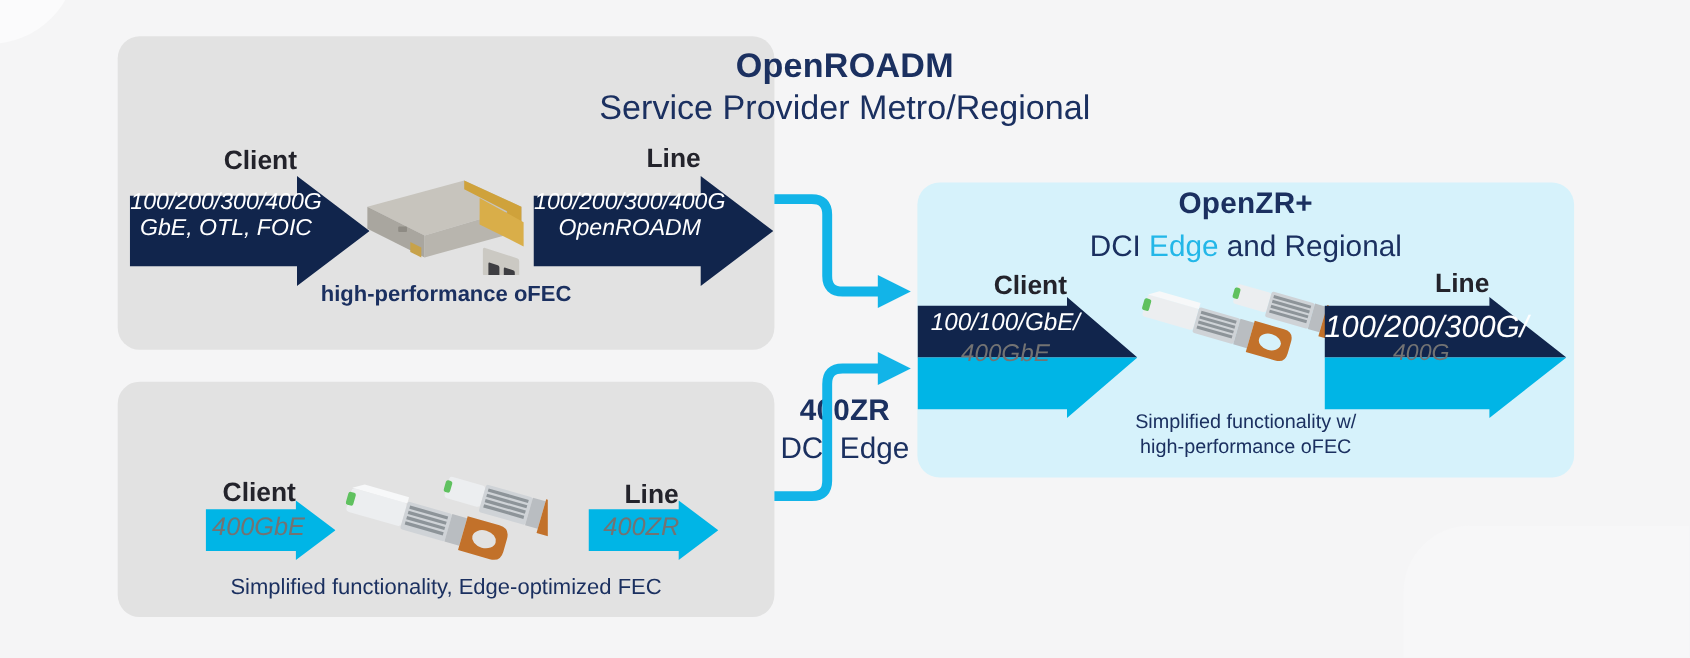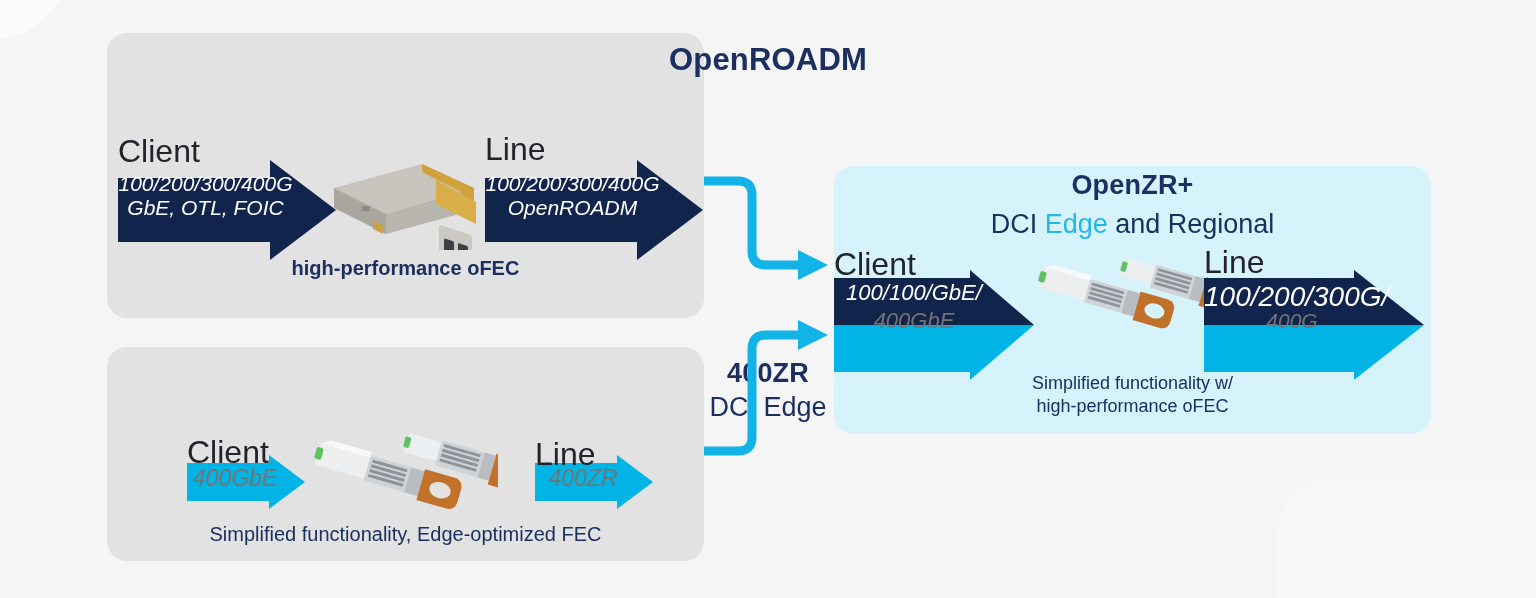--- a/index.html
+++ b/index.html
@@ -46,21 +46,21 @@
 
   
   .caption{position:absolute;text-align:center;color:#1b3060;line-height:1.28;}
   #openroadm-caption{left:107px;width:597px;top:256px;font-size:20px;}
   #openroadm-caption .bold{font-weight:bold;display:block;}
   #zr400-caption{left:107px;width:597px;top:522px;font-size:20px;}
   #zr400-caption .bold{font-weight:normal;}
   #openzr-caption{left:834px;width:597px;top:372px;font-size:18px;}
 
   
-  .arrow-cap{position:absolute;color:#23232b;font-size:32px;text-align:left;}
+  .arrow-cap{position:absolute;color:#23232b;font-size:24px;text-align:right;font-weight:bold;}
 
   
   .arrow-svg{position:absolute;}
   .arrow-text{
     position:absolute;text-align:center;line-height:1.12;
     pointer-events:none;white-space:nowrap;font-style:italic;
   }
   .arrow-text.white{color:#ffffff;}
   .arrow-text.navy{color:#737373;}
 
@@ -74,20 +74,21 @@
 <body>
 
 <div id="stage">
 
   <div class="bg-blob tl"></div>
   <div class="bg-blob br"></div>
 
   <div class="panel gray" id="panel-openroadm"></div>
 
   <div class="title-main" id="openroadm-title">OpenROADM</div>
+  <div class="title-sub" id="openroadm-subtitle">Service Provider Metro/Regional</div>
 
   <svg class="arrow-svg" style="left:118px;top:160px;" width="218" height="100" viewBox="0 0 218 100">
     <path d="M0,18 L152,18 L152,0 L218,50 L152,100 L152,82 L0,82 Z" fill="#11254c"></path>
   </svg>
   <div class="arrow-cap" style="left:118px;top:133px;width:152px;">Client</div>
   <div class="arrow-text white" style="left:118px;top:172px;width:175px;font-size:21px;">
     <div>100/200/300/400G</div>
     <div>GbE, OTL, FOIC</div>
   </div>
 

